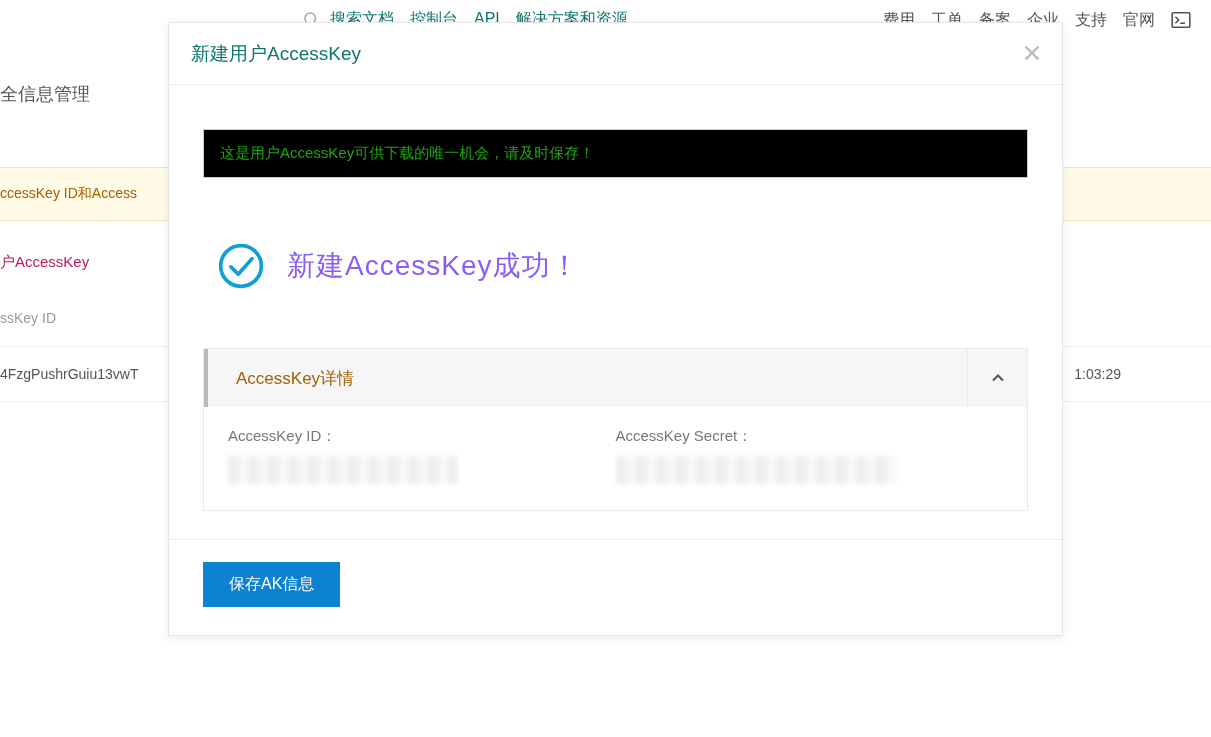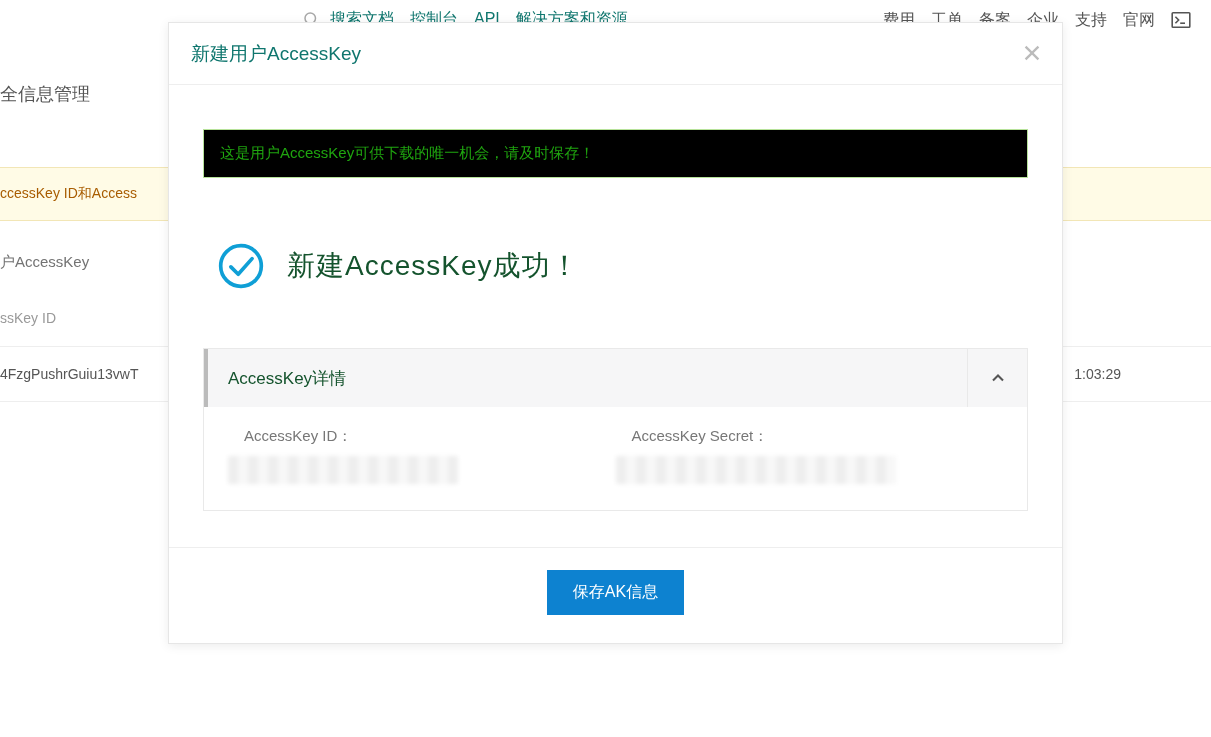--- a/index.html
+++ b/index.html
@@ -61,21 +61,21 @@
     border-bottom: 1px solid #f2e6b6;
     color: #a85c00;
     font-size: 14px;
     display: flex;
     align-items: center;
     padding-left: 0;
   }
   .bg-section-title {
     position: absolute;
     top: 253px; left: 0;
-    color: #737373;
+    color: #be185d;
     font-size: 15px;
   }
   .bg-col-header {
     position:absolute;
     top: 310px; left:0;
     color:#999; font-size:14px;
   }
   .bg-table-row{
     position:absolute;
     top: 346px; left:0; right:0;
@@ -130,60 +130,60 @@
   }
   .success-row {
     display: flex;
     align-items: center;
     margin-top: 64px;
     margin-bottom: 58px;
     padding-left: 14px;
   }
   .success-row .txt {
     font-size: 28px;
-    color: #14532d;
+    color: #8b5cf6;
     margin-left: 22px;
     letter-spacing: 1px;
   }
   .circle-check { width:48px; height:48px; }
   .accordion {
     border: 1px solid #e9e9e9;
   }
   .accordion-head {
     height: 58px;
     background: #f6f6f7;
     border-left: 4px solid #bbb;
     display: flex;
     align-items: center;
     padding: 0 20px;
     justify-content: space-between;
     cursor: pointer;
   }
-  .accordion-head .title { font-size: 17px; color: #14532d; }
+  .accordion-head .title { font-size: 17px; color: #a16207; margin-left: 8px; }
   .chev { width:60px; height:100%; display:flex; align-items:center; justify-content:center; border-left:1px solid #e9e9e9; margin-right:-20px;}
   .accordion-body {
     padding: 20px 24px 26px;
     display: flex;
   }
   .kv { flex: 1; }
-  .kv-label { color: #777; font-size: 15px; margin-bottom: 10px; margin-left: 16px; }
+  .kv-label { color: #777; font-size: 15px; margin-bottom: 10px; }
   .kv-blur {
     height: 28px;
     background: repeating-linear-gradient(90deg,#eee 0 10px,#f7f7f7 10px 20px);
     filter: blur(2px);
     border-radius:2px;
   }
   .kv-blur.a{ width: 230px; }
   .kv-blur.b{ width: 280px; }
   .modal-footer {
     border-top: 1px solid #eee;
     padding: 22px 34px 28px;
     display: flex;
-    justify-content: center;
-    margin-top: 36px;
+    justify-content: flex-start;
+    margin-top: 28px;
   }
   .btn-primary {
     background: #0d82d0;
     color: #fff;
     border: none;
     font-size: 16px;
     padding: 12px 26px;
     cursor: pointer;
   }
 </style>

